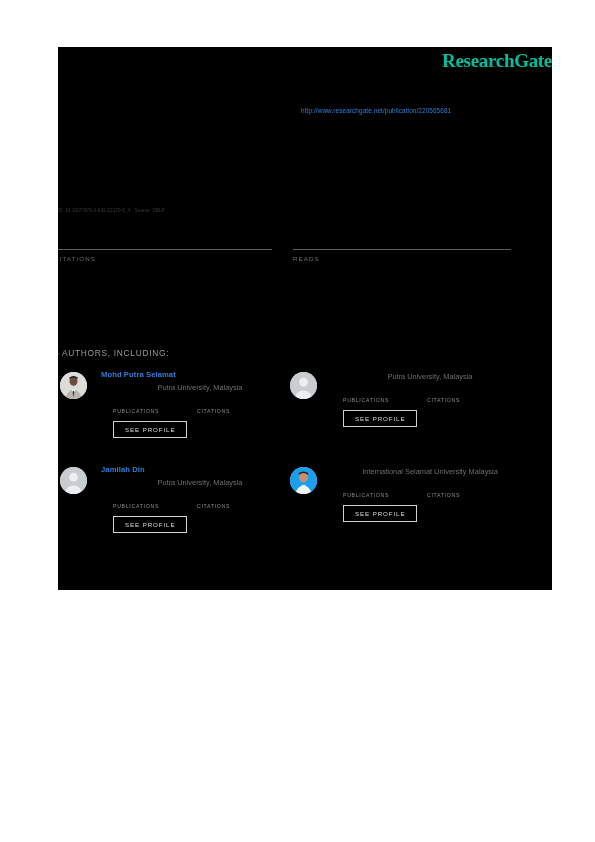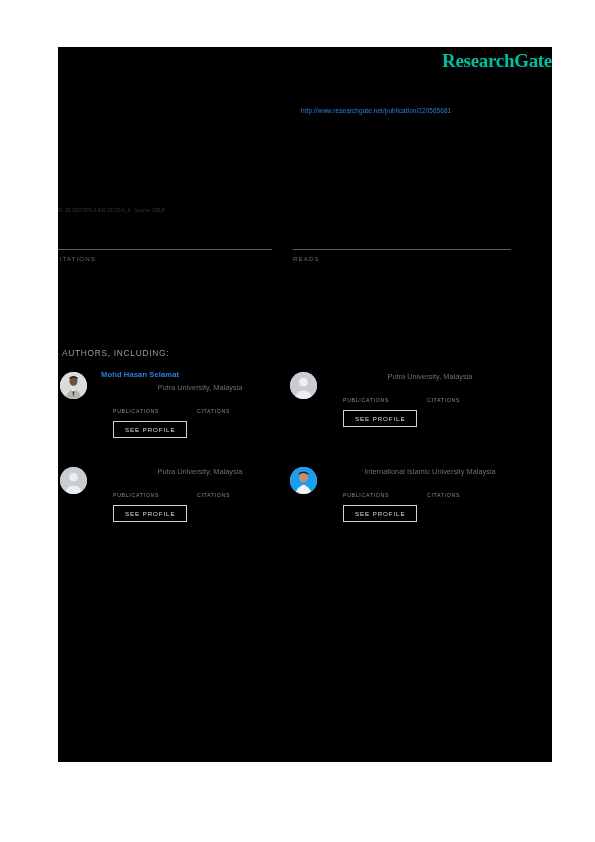--- a/index.html
+++ b/index.html
@@ -14,21 +14,21 @@
     position: relative;
     overflow: hidden;
   }
 
   
   #page-sheet {
     position: absolute;
     left: 58px;
     top: 47px;
     width: 494px;
-    height: 715px;
+    height: 543px;
     background: #000000;
     overflow: hidden;
   }
 
   
   .rg-logo {
     position: absolute;
     right: 0px;
     top: 3px;
     font-family: "Liberation Serif", serif;
@@ -262,21 +262,21 @@
         <svg width="27" height="27" viewBox="0 0 27 27">
           <rect width="27" height="27" fill="#dcdcd8"></rect>
           <ellipse cx="13.5" cy="9.2" rx="4.0" ry="4.6" fill="#6b4f3a"></ellipse>
           <path d="M9.4 7.2 q4.1 -3.4 8.2 0 l0 -1.6 q-4.1 -3.0 -8.2 0 z" fill="#1d1b19"></path>
           <path d="M5.2 27 q1.6 -8.2 8.3 -9.4 q6.7 1.2 8.3 9.4 z" fill="#b9b4ad"></path>
           <path d="M11.2 16.8 l2.3 4.4 l2.3 -4.4 q-2.3 1.4 -4.6 0 z" fill="#f2f0ee"></path>
           <path d="M13.3 18.6 l1.1 1.3 l-0.9 5.6 l-0.9 -5.6 z" fill="#2b3d63"></path>
         </svg>
       </div>
       <div class="a-body">
-        <div class="a-name">Mohd Hasan Selamat</div>
+        <div class="a-name">Mohd Putra Selamat</div>
         <div class="a-affil">Putra University, Malaysia</div>
         <div class="a-stats">
           <div class="a-stat">
             <div class="a-stat-num"></div>
             <div class="a-stat-label">PUBLICATIONS</div>
           </div>
           <div class="a-stat">
             <div class="a-stat-num"></div>
             <div class="a-stat-label">CITATIONS</div>
           </div>
@@ -311,20 +311,21 @@
 
     <div class="author-card r1 cL">
       <div class="avatar">
         <svg width="27" height="27" viewBox="0 0 27 27">
           <rect width="27" height="27" fill="#c9ccd1"></rect>
           <circle cx="13.5" cy="10.2" r="4.4" fill="#eceef0"></circle>
           <path d="M4.6 27 q1.4 -8.6 8.9 -8.6 q7.5 0 8.9 8.6 z" fill="#eceef0"></path>
         </svg>
       </div>
       <div class="a-body">
+        <div class="a-name">Jamilah Din</div>
         <div class="a-affil">Putra University, Malaysia</div>
         <div class="a-stats">
           <div class="a-stat">
             <div class="a-stat-num"></div>
             <div class="a-stat-label">PUBLICATIONS</div>
           </div>
           <div class="a-stat">
             <div class="a-stat-num"></div>
             <div class="a-stat-label">CITATIONS</div>
           </div>
@@ -337,21 +338,21 @@
       <div class="avatar">
         <svg width="27" height="27" viewBox="0 0 27 27">
           <rect width="27" height="27" fill="#1a9ff0"></rect>
           <ellipse cx="13.5" cy="10.0" rx="4.6" ry="5.4" fill="#c98f6c"></ellipse>
           <path d="M8.8 8.0 q4.7 -3.8 9.4 0 l0 -2.0 q-4.7 -3.2 -9.4 0 z" fill="#2b2119"></path>
           <path d="M5.4 27 q1.5 -7.6 8.1 -8.8 q6.6 1.2 8.1 8.8 z" fill="#f4f4f4"></path>
           <path d="M11.4 17.6 l2.1 3.9 l2.1 -3.9 q-2.1 1.3 -4.2 0 z" fill="#ffffff"></path>
         </svg>
       </div>
       <div class="a-body">
-        <div class="a-affil">International Islamic University Malaysia</div>
+        <div class="a-affil">International Selamat University Malaysia</div>
         <div class="a-stats">
           <div class="a-stat">
             <div class="a-stat-num"></div>
             <div class="a-stat-label">PUBLICATIONS</div>
           </div>
           <div class="a-stat">
             <div class="a-stat-num"></div>
             <div class="a-stat-label">CITATIONS</div>
           </div>
         </div>

